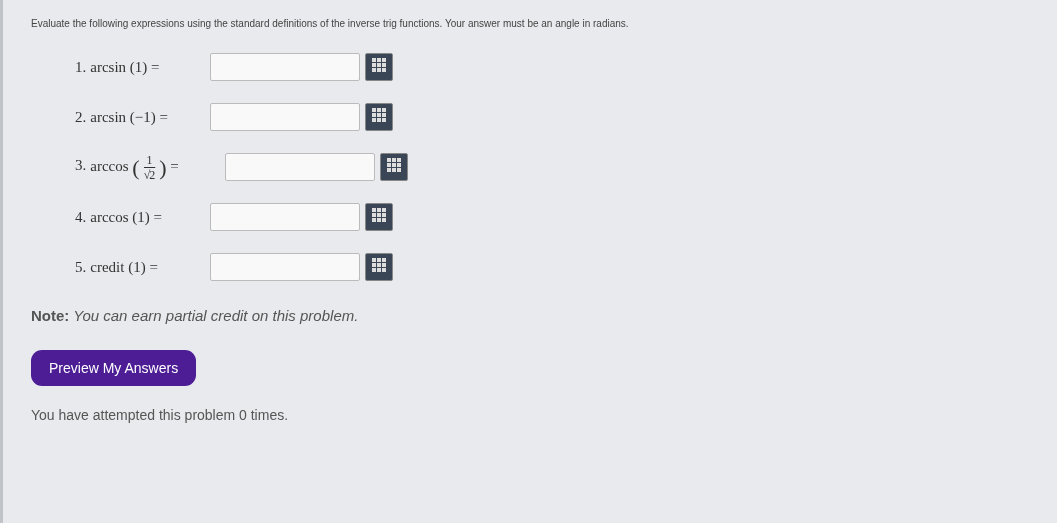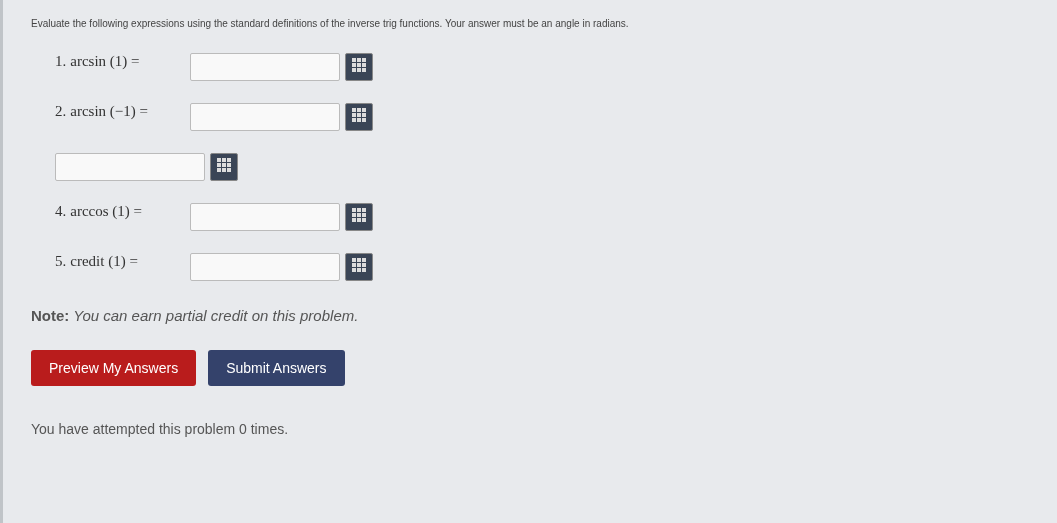--- a/index.html
+++ b/index.html
@@ -20,23 +20,24 @@
       font-size: 10px;
       color: #444;
       margin-bottom: 24px;
       font-family: -apple-system, Helvetica, Arial, sans-serif;
     }
     .question-list {
       margin-left: 24px;
     }
     .question-row {
       display: flex;
-      align-items: flex-start;
+      align-items: center;
       margin-bottom: 22px;
       gap: 5px;
+      margin-left: 20px;
     }
     .q-label {
       font-size: 15px;
       color: #333;
       min-width: 130px;
       font-family: 'Times New Roman', serif;
     }
     .q-num {
       margin-right: 4px;
     }
@@ -108,29 +109,30 @@
     }
     .btn {
       padding: 10px 18px;
       border: none;
       border-radius: 3px;
       font-size: 14px;
       cursor: pointer;
       font-family: -apple-system, Helvetica, Arial, sans-serif;
     }
     .btn-preview {
-      background: #b91c1c;
+      background: #4c1d95;
       color: #fff;
+      border-radius: 11px;
     }
     .btn-submit {
       background: #34426b;
       color: #fff;
     }
     .attempts {
-      margin-top: 32px;
+      margin-top: 18px;
       font-size: 14px;
       color: #555;
       line-height: 1.6;
       font-family: -apple-system, Helvetica, Arial, sans-serif;
     }
   </style>
 </head>
 <body>
 
 <div class="instructions">Evaluate the following expressions using the standard definitions of the inverse trig functions. Your answer must be an angle in radians.</div>
@@ -179,20 +181,28 @@
             <rect x="11" y="6" width="4" height="4" fill="#ddd"></rect>
             <rect x="1" y="11" width="4" height="4" fill="#ddd"></rect>
             <rect x="6" y="11" width="4" height="4" fill="#ddd"></rect>
             <rect x="11" y="11" width="4" height="4" fill="#ddd"></rect>
           </svg>
       </span>
     </div>
   </div>
 
   <div class="question-row">
+    <div class="q-label" style="min-width:145px;">
+      <span class="q-num">3.</span><span>arccos</span>
+      <span class="paren">(</span><span class="frac">
+        <span class="num">1</span>
+        <span class="den"><span>√</span><span class="sqrt">2</span></span>
+      </span><span class="paren">)</span>
+      <span>=</span>
+    </div>
     <input type="text" class="answer-input" style="">
     <div class="grid-btn">
       <span>
         <svg viewBox="0 0 16 16">
             <rect x="1" y="1" width="4" height="4" fill="#ddd"></rect>
             <rect x="6" y="1" width="4" height="4" fill="#ddd"></rect>
             <rect x="11" y="1" width="4" height="4" fill="#ddd"></rect>
             <rect x="1" y="6" width="4" height="4" fill="#ddd"></rect>
             <rect x="6" y="6" width="4" height="4" fill="#ddd"></rect>
             <rect x="11" y="6" width="4" height="4" fill="#ddd"></rect>
@@ -253,18 +263,17 @@
   </div>
 
 </div>
 
 <div class="note">
   <span class="note-label">Note:</span><span class="note-text"> You can earn partial credit on this problem.</span>
 </div>
 
 <div class="button-row">
   <button class="btn btn-preview">Preview My Answers</button>
-  <button class="btn btn-submit">Submit Answers</button>
 </div>
 
 <div class="attempts">
   <div>You have attempted this problem 0 times.</div>
 </div>
 
 </body></html>

